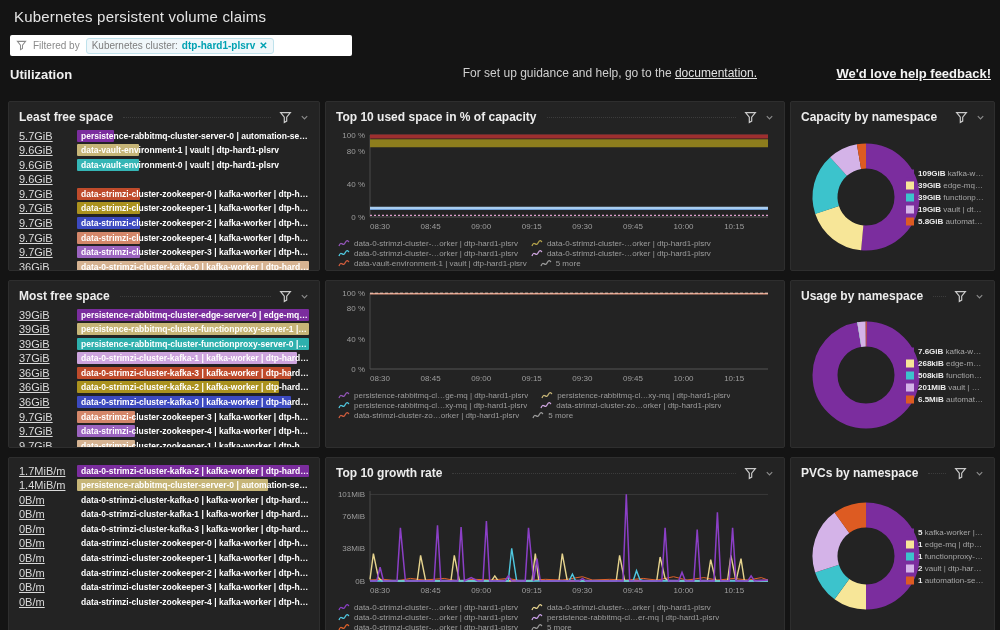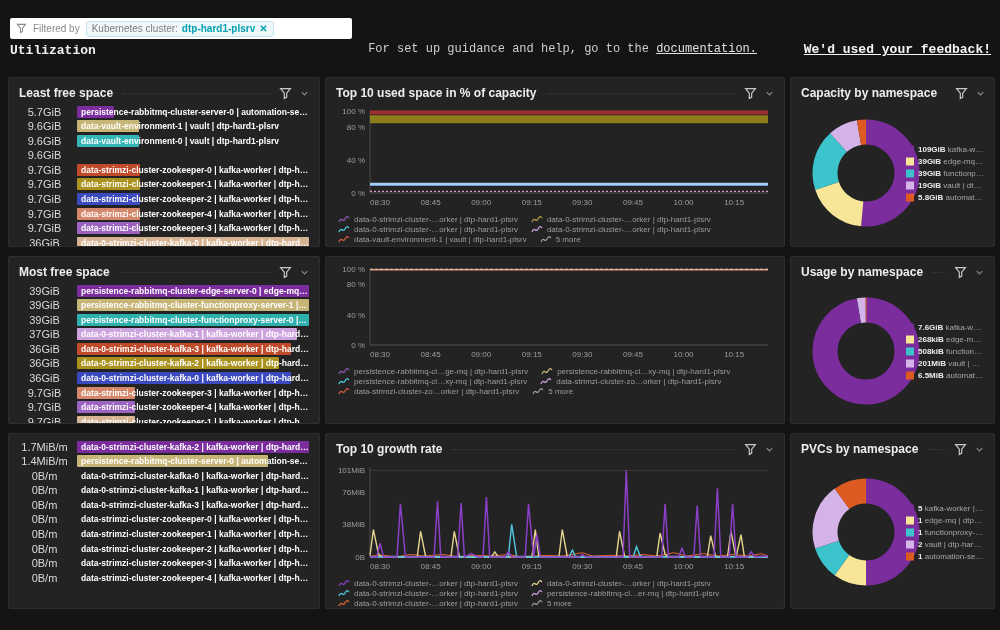--- a/index.html
+++ b/index.html
@@ -10,38 +10,38 @@
   
   .filterbar { margin:10px 0 0 2px; width:342px; height:21px; background:#ffffff; border-radius:2px;
     display:flex; align-items:center; padding:0 6px; gap:6px; }
   .filterbar .flabel { color:#8a8a8a; font-size:10px; }
   .chip { display:flex; align-items:center; gap:4px; background:#f0f7fa; border:1px solid #bfe2ec;
     border-radius:3px; padding:1px 5px; font-size:10px; height:16px; }
   .chip .ckey { color:#7d7d7d; }
   .chip .cval { font-weight:bold; }
   .chip .cx { font-weight:bold; font-size:10px; cursor:pointer; }
   
-  .section-row { position:relative; height:22px; margin-top:2px;font-family:Liberation Mono, monospace; }
+  .section-row { position:relative; height:22px; margin-top:9px; }
   .section-title { position:absolute; left:2px; top:2px; color:#f0f0f0; font-size:13px; font-weight:bold; }
   .help-text { position:absolute; right:238px; top:1px; color:#cfcfcf; font-size:12px; }
   .help-text a { color:#e2e2e2; text-decoration:underline; cursor:pointer; }
   .feedback { position:absolute; right:4px; top:1px; color:#f5f5f5; font-size:13px; font-weight:bold;
     text-decoration:underline; cursor:pointer; }
   
   .grid { display:grid; grid-template-columns:312px 460px 205px; grid-template-rows:170px 168px 176px;
     column-gap:5px; row-gap:9px; margin-top:14px; }
   .panel { background:#232323; border:1px solid #2e2e2e; border-radius:2px; overflow:hidden;
     padding:6px 10px 4px 10px; position:relative; }
   .phead { display:flex; align-items:center; height:18px; margin-bottom:3px; }
   .phead h2 { color:#ededed; font-size:12px; font-weight:bold; white-space:nowrap; }
   .phead .leader { flex:1; border-bottom:1px dotted #3c3c3c; margin:0 8px 0 10px; height:1px; align-self:center; }
   .phead .hicons { display:flex; align-items:center; gap:8px; }
   
   .bar-row { display:flex; align-items:center; height:13.2px; margin-bottom:1.4px; cursor:pointer; }
-  .bar-val { width:58px; text-align:center; padding-right:7px; color:#dadada; font-size:11px; white-space:nowrap; }
+  .bar-val { width:58px; text-align:left; padding-right:7px; color:#dadada; font-size:11px; white-space:nowrap;text-decoration:underline; }
   .bar-wrap { flex:1; position:relative; height:12px; overflow:hidden; }
   .bar-fill { position:absolute; left:0; top:0; bottom:0; border-radius:1px; }
   .bar-label { position:absolute; left:4px; top:0; right:0; line-height:12px; font-size:8.5px; font-weight:bold;
     color:#ffffff; white-space:nowrap; overflow:hidden; text-overflow:ellipsis; }
   
   .legend { display:flex; flex-wrap:wrap; column-gap:13px; row-gap:1px; margin-top:2px; padding-left:2px; }
   .legend-item { display:flex; align-items:center; gap:4px; cursor:pointer; max-width:100%; }
   .legend-item span.lbl { color:#9d9d9d; font-size:8px; white-space:nowrap; overflow:hidden; text-overflow:ellipsis; }
   
   .donut-body { position:relative; height:calc(100% - 22px); }
@@ -51,37 +51,38 @@
   .dleg-item { display:flex; align-items:center; gap:4px; cursor:pointer; }
   .dleg-sw { width:8px; height:8px; flex:0 0 8px; }
   .dleg-txt { font-size:8px; color:#a6a6a6; white-space:nowrap; overflow:hidden; text-overflow:ellipsis; }
   .dleg-txt b { color:#ececec; }
   svg text { font-family:"Liberation Sans", sans-serif; }
 </style>
 </head>
 <body>
 
 <div class="page">
+  <h1 class="page-title">Kubernetes persistent volume claims</h1>
 
   <div class="filterbar">
     <svg width="11" height="11" viewBox="0 0 12 12">
       <path d="M1.5 1.5 h9 l-3.4 4.2 v3.6 l-2.2 1.2 v-4.8 z" fill="none" stroke="#8a8a8a" stroke-width="1.1"></path>
     </svg>
     <span class="flabel">Filtered by</span>
     <span class="chip">
       <span class="ckey">Kubernetes cluster:</span>
       <span class="cval" id="chip-val" style="color: rgb(0, 161, 178);">dtp-hard1-plsrv</span>
       <span class="cx" id="chip-x" style="color: rgb(0, 161, 178);">✕</span>
     </span>
   </div>
 
   <div class="section-row">
     <span class="section-title">Utilization</span>
     <span class="help-text"><span>For set up guidance and help, go to the </span><a>documentation.</a></span>
-    <span class="feedback">We'd used your feedback!</span>
+    <span class="feedback">We'd love help feedback!</span>
   </div>
 
   <div class="grid" id="grid">
       <div class="panel">
         <div class="phead">
           <h2>Least free space</h2>
           <div class="leader"></div>
           <div class="hicons">
             <svg width="13" height="13" viewBox="0 0 12 12">
               <path d="M1.5 1.5 h9 l-3.4 4.2 v3.6 l-2.2 1.2 v-4.8 z" fill="none" stroke="#c9c9c9" stroke-width="1.1"></path>

